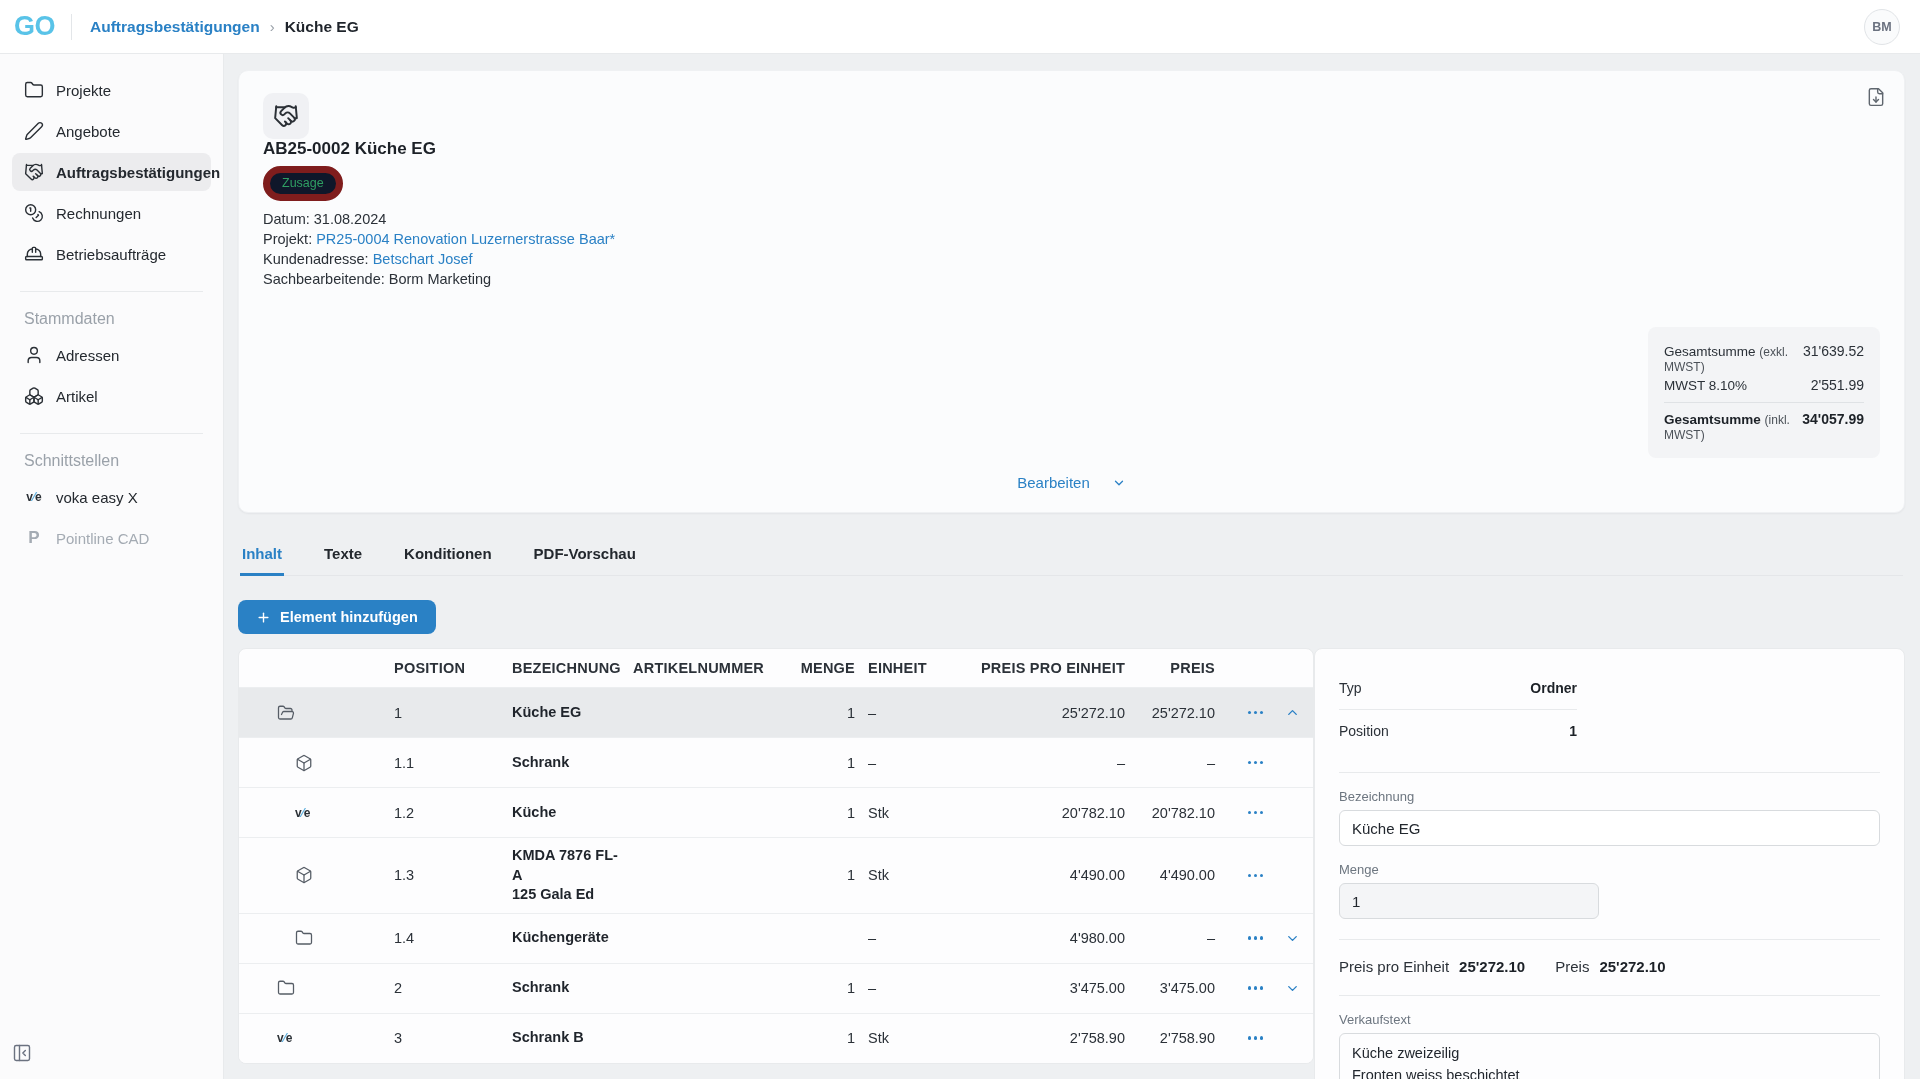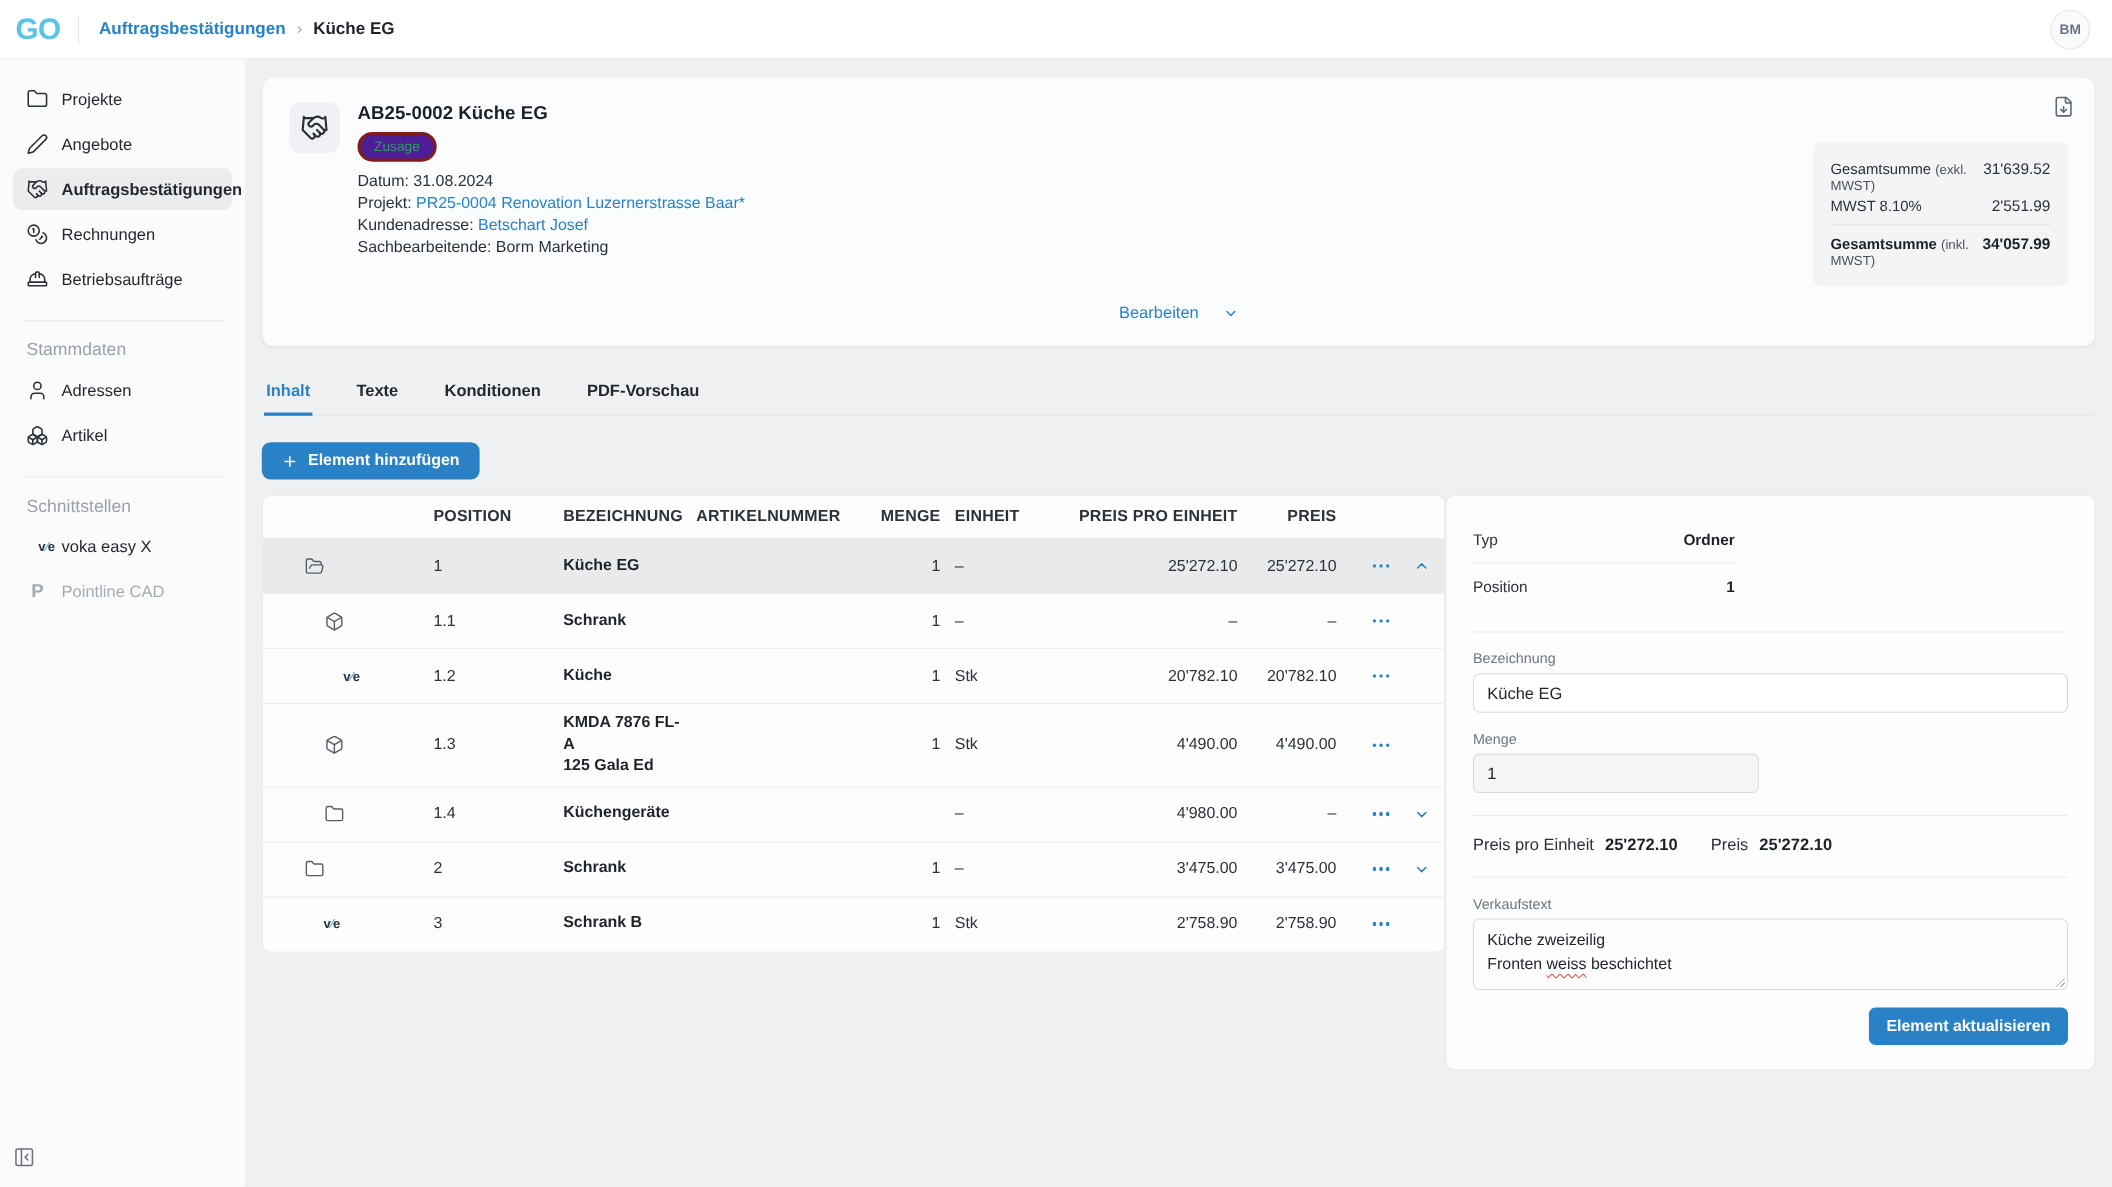--- a/index.html
+++ b/index.html
@@ -24,31 +24,31 @@
 
   
   .side-item { display:flex; align-items:center; gap:12px; margin:3px 12px; padding:9px 12px; border-radius:8px; font-size:15px; font-weight:500; color:#24292f; cursor:pointer; }
   .side-item.active { background:#ececee; font-weight:700; }
   .side-item.disabled { color:#a4abb3; cursor:default; }
   .side-item .icn { width:20px; height:20px; flex-shrink:0; display:flex; align-items:center; justify-content:center; }
   .side-divider { height:1px; background:#e8eaec; margin:18px 20px; }
   .side-section { font-size:16px; color:#9aa1a9; margin:2px 24px 8px; }
   .icon20 { width:20px; height:20px; stroke:#2b3036; fill:none; stroke-width:1.7; stroke-linecap:round; stroke-linejoin:round; }
   .side-item.disabled .pl { color:#a4abb3; }
-  .voka-glyph { font-size:12px; font-weight:800; color:#2b3036; letter-spacing:0; white-space:nowrap;margin-left:17px; }
+  .voka-glyph { font-size:12px; font-weight:800; color:#2b3036; letter-spacing:0; white-space:nowrap; }
   .voka-glyph .vslash { color:#5aaede; font-weight:800; }
   .pl { font-size:17px; font-weight:800; color:#9aa1a9; }
   .collapse-btn { position:absolute; left:12px; bottom:12px; cursor:pointer; }
 
   
   .card { background:#fbfcfd; border:1px solid #eff1f3; border-radius:10px; box-shadow:0 1px 2px rgba(16,24,40,.05); padding:22px 24px 8px; position:relative; }
-  .card-top { display:flex; align-items:flex-start; }
+  .card-top { display:flex; align-items:flex-start;flex-direction:column; }
   .doc-icon-box { width:46px; height:46px; border-radius:10px; background:#f0f1f4; display:flex; align-items:center; justify-content:center; margin-right:16px; flex-shrink:0; }
   .card-title { font-size:17px; font-weight:700; color:#1c2127; }
-  .badge { display:inline-block; margin:7px 0 6px; padding:3px 12px 4px; font-size:12.5px; border-radius:999px; background:#4c1d95; border:3px solid #7f1d1d; color:#2f9e63; }
+  .badge { display:inline-block; margin:7px 0 6px; padding:3px 12px 4px; font-size:12.5px; border-radius:999px; background:#0f172a; border:7px solid #7f1d1d; color:#2f9e63; }
   .meta-line { font-size:14.5px; color:#2b3138; margin:4px 0; }
   .meta-line .link { color:#2a81c5; cursor:pointer; }
   .summary { margin-left:auto; margin-top:36px; width:232px; background:#f3f4f6; border-radius:8px; padding:13px 16px; }
   .sum-row { display:flex; justify-content:space-between; align-items:baseline; margin:3px 0; font-size:13.5px; color:#2b3138; }
   .sum-suffix { font-size:12px; color:#4b5158; }
   .sum-val { font-size:14px; }
   .sum-divider { border-top:1px solid #dfe2e5; margin:9px 0 8px; }
   .sum-row.total .sum-lab, .sum-row.total .sum-val { font-weight:700; color:#1c2127; }
   .dl-icon { position:absolute; top:16px; right:18px; cursor:pointer; }
   .card-edit { text-align:center; padding:16px 0 12px; }

